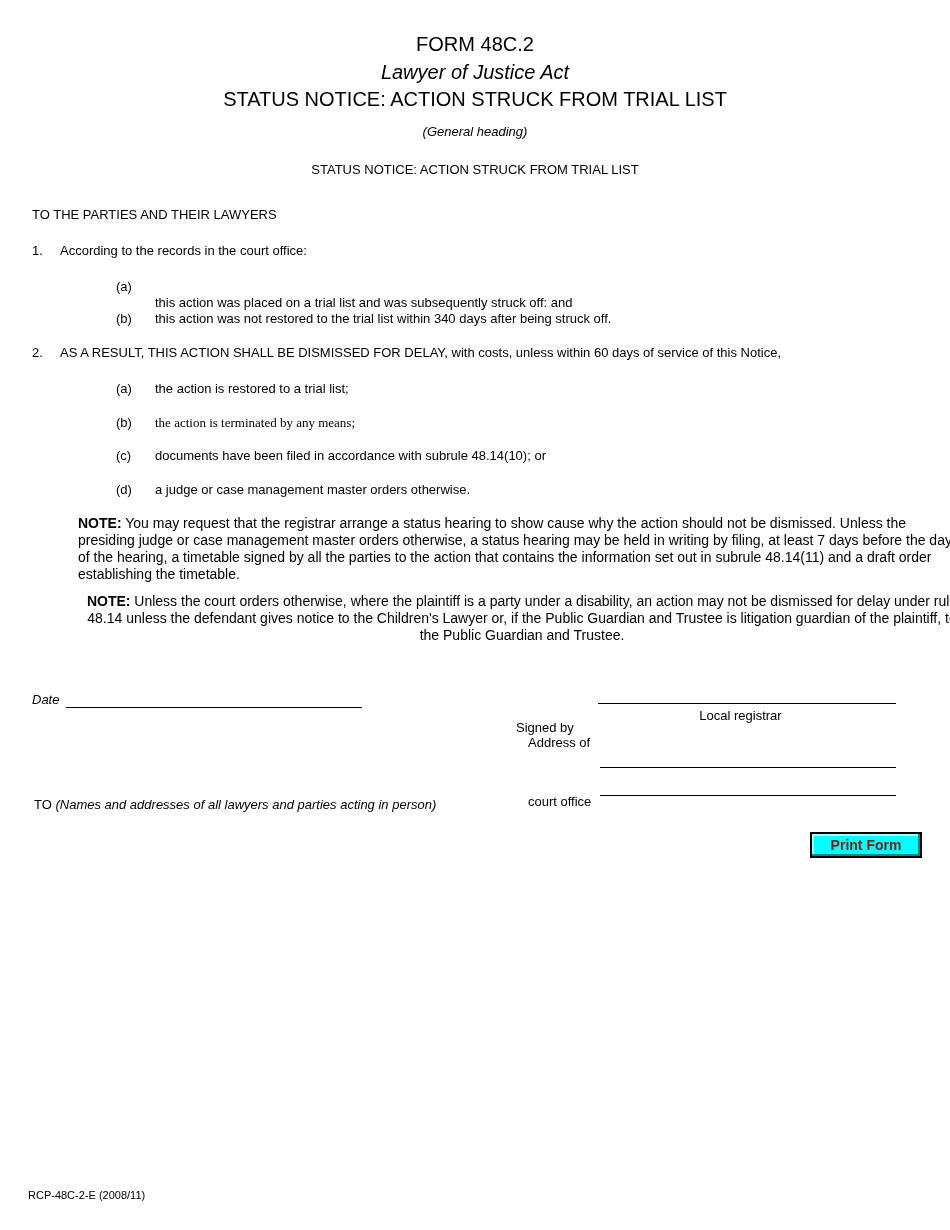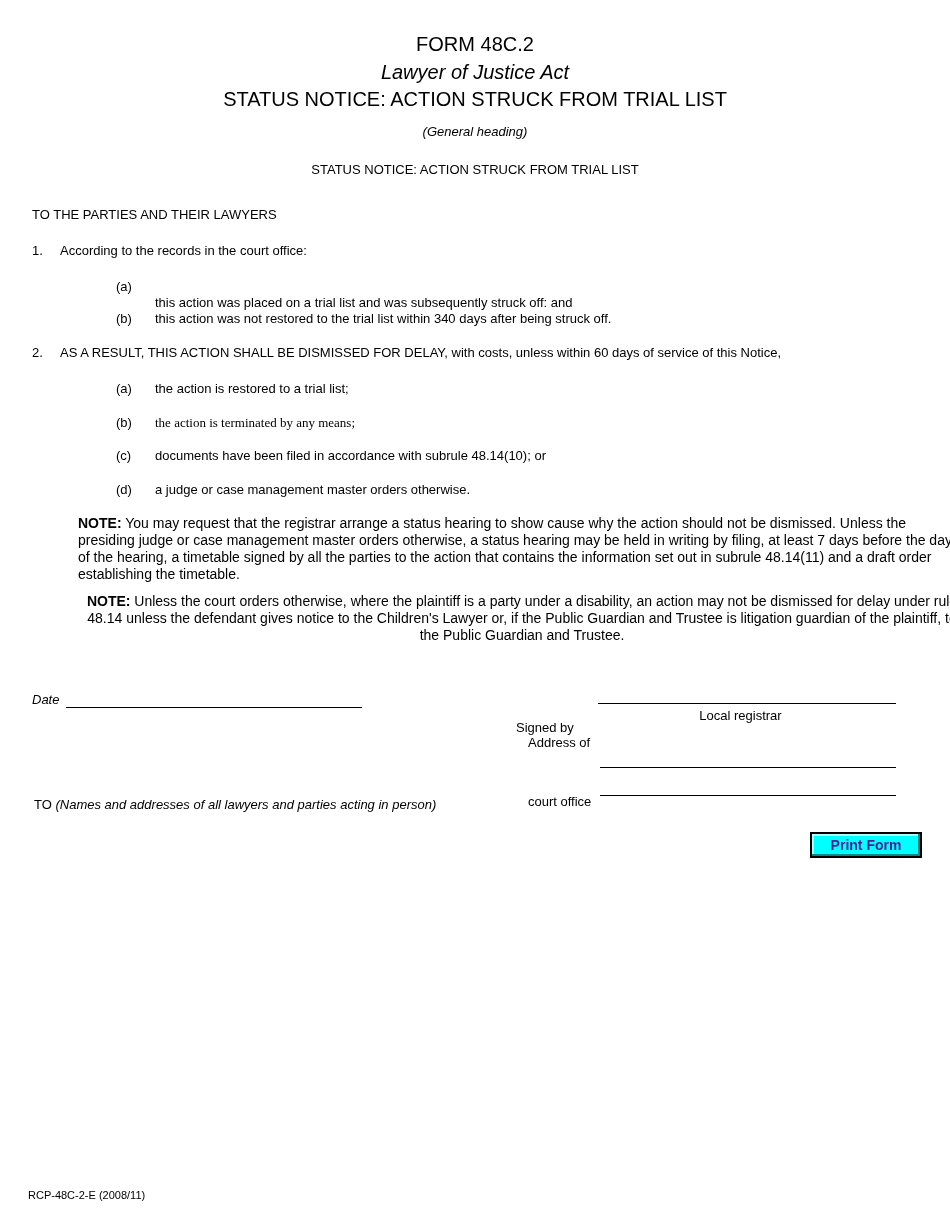--- a/index.html
+++ b/index.html
@@ -18,21 +18,21 @@
     .para b { font-weight: bold; }
     .line { position: absolute; height: 0; border-top: 1px solid #000; }
     .field-input {
       position: absolute; border: none; background: transparent; outline: none;
       font-family: "Liberation Sans", sans-serif; font-size: 13px; padding: 0;
     }
     .print-btn {
       position: absolute; left: 810px; top: 832px; width: 112px; height: 26px;
       box-sizing: border-box; background: #00ffff; border: 2px solid #000;
       box-shadow: inset -2px -2px 0 #008b8b, inset 2px 2px 0 #b0ffff;
-      color: #4c1d95; font-weight: bold; font-size: 14px;
+      color: #7f1d1d; font-weight: bold; font-size: 14px;
       font-family: "Liberation Sans", sans-serif; cursor: pointer;
       display: flex; align-items: center; justify-content: center; padding: 0;
     }
   </style>
 </head>
 <body>
 
 <div class="abs center t14" style="top:33px;">FORM 48C.2</div>
 <div class="abs center t14 it" style="top:61px;">Lawyer of Justice Act</div>
 <div class="abs center t14" style="top:88px;">STATUS NOTICE: ACTION STRUCK FROM TRIAL LIST</div>

